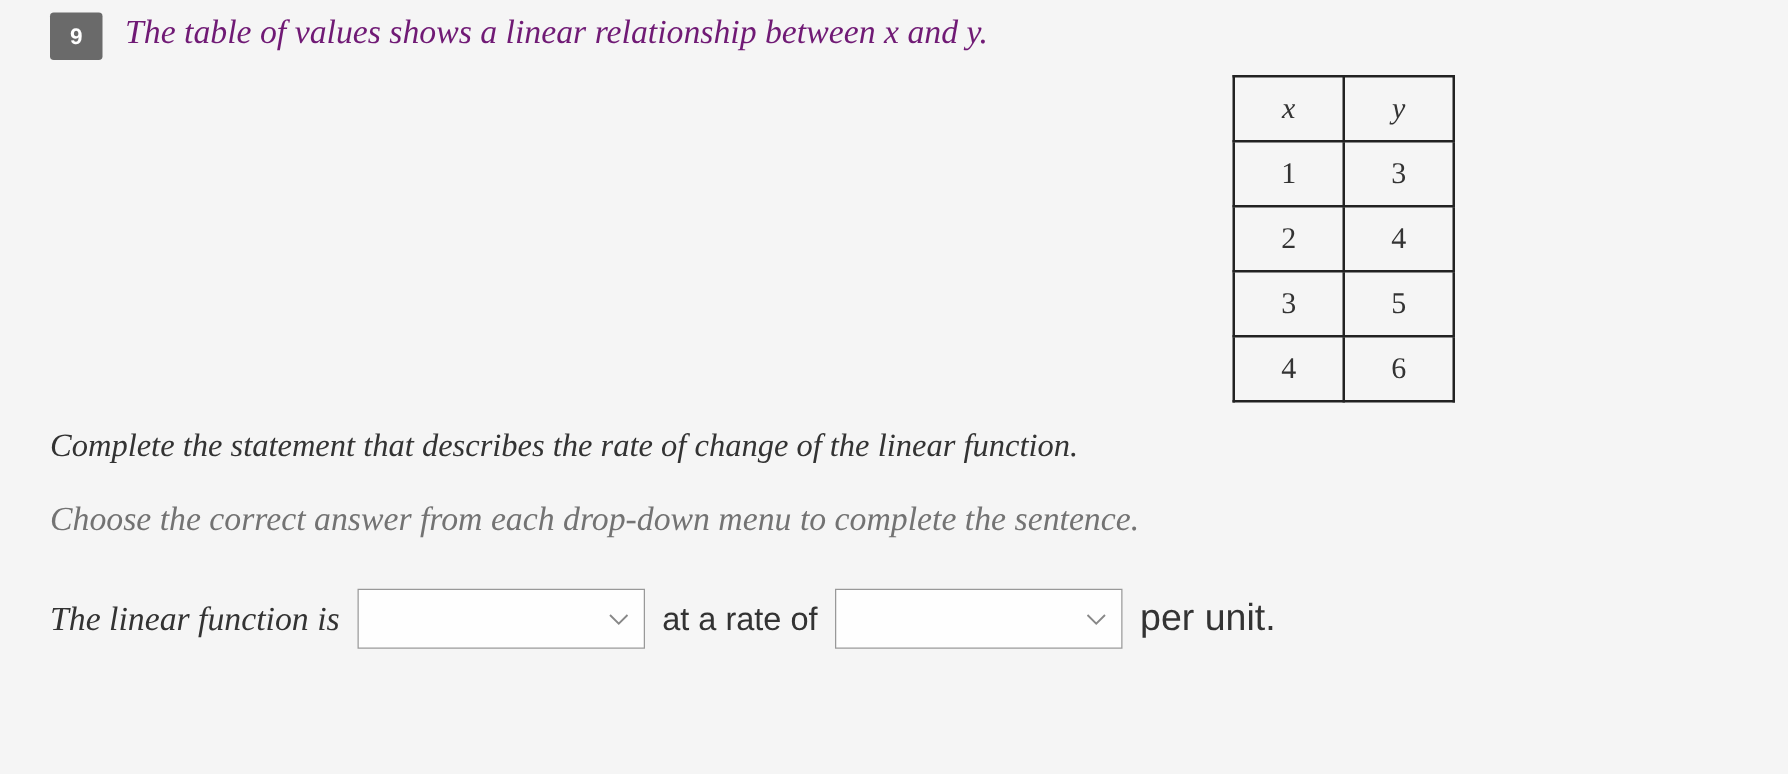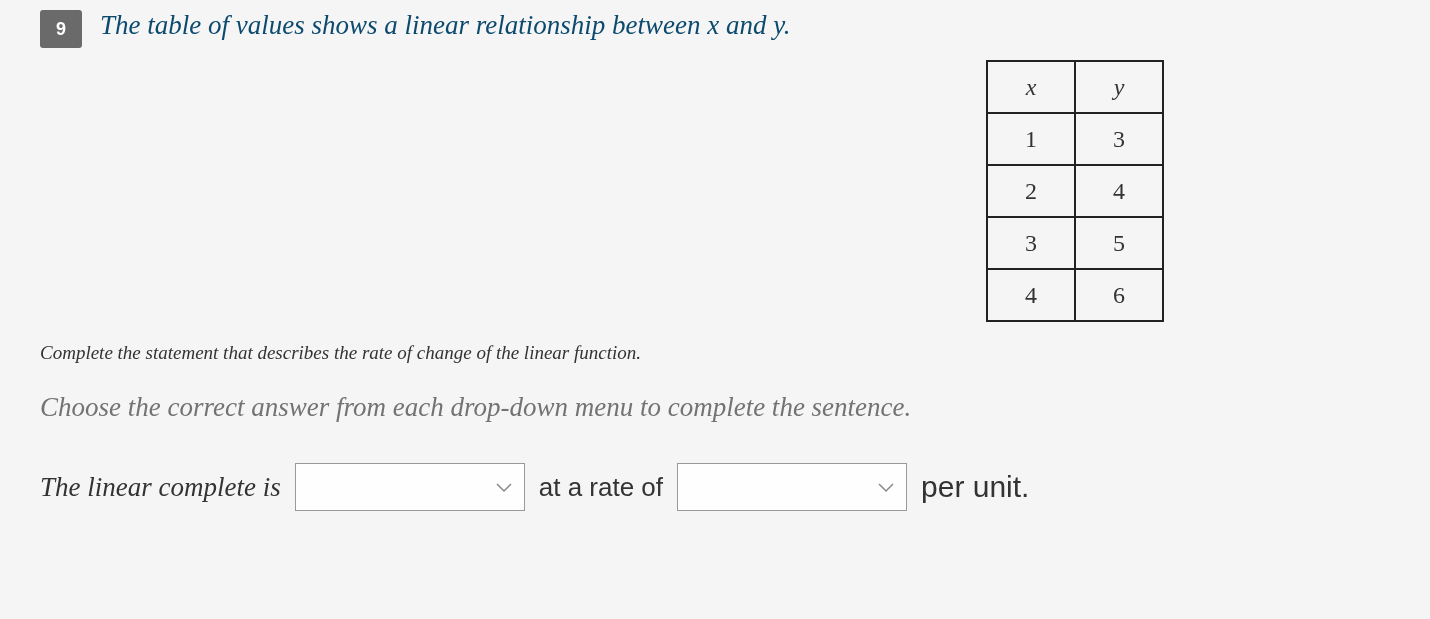--- a/index.html
+++ b/index.html
@@ -32,21 +32,21 @@
       height: 38px;
       display: flex;
       align-items: center;
       justify-content: center;
       border-radius: 3px;
       margin-top: 2px;
       flex-shrink: 0;
     }
     .question-text {
       font-size: 27px;
-      color: #0c4a6e;
+      color: #701a75;
       font-style: italic;
       padding-top: 2px;
     }
     .table-wrap {
       display: flex;
       justify-content: center;
       margin-left: 720px;
       margin-top: 12px;
       margin-bottom: 18px;
     }
@@ -59,21 +59,21 @@
       height: 52px;
       text-align: center;
       font-size: 24px;
       font-family: Georgia, serif;
     }
     th {
       font-style: italic;
       font-weight: normal;
     }
     .instruction {
-      font-size: 19px;
+      font-size: 26px;
       font-style: italic;
       color: #333;
       margin: 20px 0 18px 0;
     }
     .instruction2 {
       font-size: 27px;
       font-style: italic;
       color: #737373;
       margin: 28px 0 30px 0;
     }
@@ -146,21 +146,21 @@
     </tr>
   </tbody>
     </table>
 </div>
 
 <div class="instruction">Complete the statement that describes the rate of change of the linear function.</div>
 
 <div class="instruction2">Choose the correct answer from each drop-down menu to complete the sentence.</div>
 
 <div class="answer-line">
-  <span>The linear complete is</span>
+  <span>The linear function is</span>
   <div class="dropdown">
     <span class="chevron">
       <svg width="16" height="10" viewBox="0 0 16 10">
           <path d="M1 1 L8 8 L15 1" stroke="#888" stroke-width="1.5" fill="none"></path>
         </svg>
     </span>
   </div>
   <span class="rate-text">at a rate of</span>
   <div class="dropdown">
     <span class="chevron">

